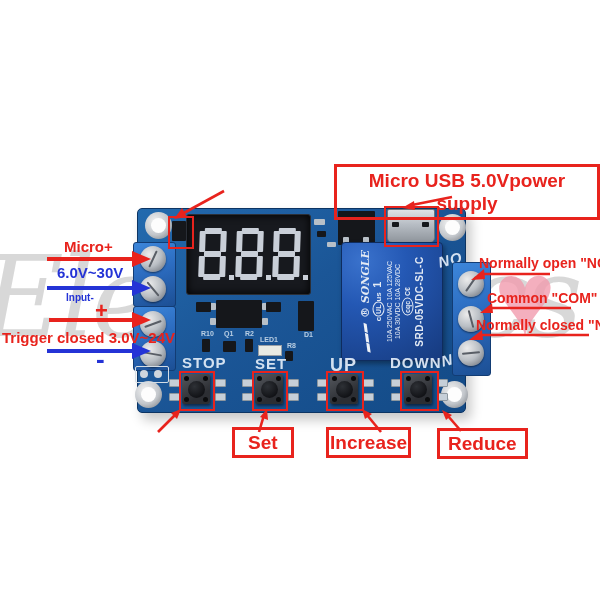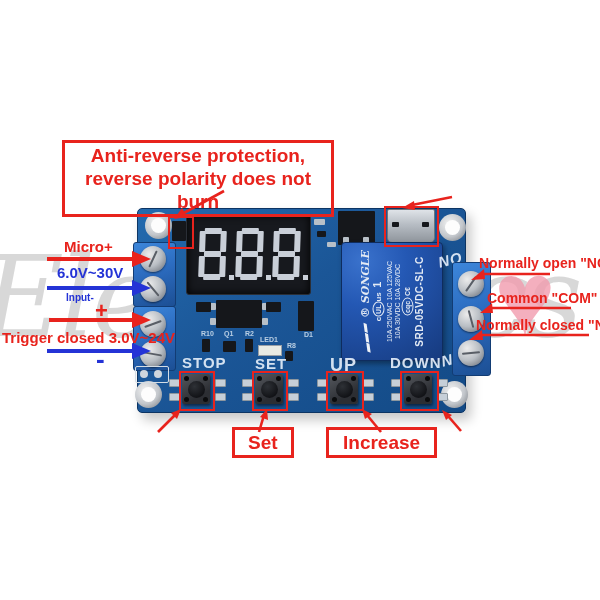--- a/index.html
+++ b/index.html
@@ -309,26 +309,24 @@
     <polygon points="442,410 452,415 446,420" fill="#e8231d"></polygon>
   </svg>
 
   <div class="redbox" style="left:168px;top:216px;width:22px;height:29px;"></div>
   <div class="redbox" style="left:384px;top:206px;width:51px;height:37px;"></div>
   <div class="redbox" style="left:179px;top:371px;width:32px;height:36px;"></div>
   <div class="redbox" style="left:252px;top:371px;width:32px;height:36px;"></div>
   <div class="redbox" style="left:326px;top:371px;width:34px;height:36px;"></div>
   <div class="redbox" style="left:400px;top:371px;width:35px;height:36px;"></div>
 
-  <div class="callout" style="left:62px;top:140px;width:266px;padding:1px 0;">
-    <div>Anti-reverse protection,</div>
-    <div>reverse polarity does not burn</div>
-  </div>
+  <div class="callout" style="left:334px;top:164px;padding:2px 7px;">Micro USB 5.0Vpower supply</div>
   <div class="callout" style="left:232px;top:427px;padding:1px 13px;">Set</div>
-  <div class="callout" style="left:326px;top:427px;padding:1px 14px;">Increase</div>
+  <div class="callout" style="left:326px;top:427px;padding:1px 1px;">Increase</div>
+  <div class="callout" style="left:437px;top:428px;padding:1px 8px;">Reduce</div>
 
   <span class="sidelabel red" style="left:64px;top:238px;font-size:15px;">Micro+</span>
   <span class="sidelabel blue" style="left:57px;top:264px;font-size:15px;">6.0V~30V</span>
   <span class="sidelabel blue" style="left:66px;top:292px;font-size:10px;">Input-</span>
   <span class="sidelabel red" style="left:95px;top:298px;font-size:22px;">+</span>
   <span class="sidelabel red" style="left:2px;top:329px;font-size:15px;">Trigger closed  3.0V~24V</span>
   <span class="sidelabel blue" style="left:96px;top:344px;font-size:26px;">-</span>
 
   <span class="sidelabel red" style="left:479px;top:255px;font-size:14px;">Normally open "NO"</span>
   <span class="sidelabel red" style="left:487px;top:290px;font-size:14px;">Common "COM"</span>

